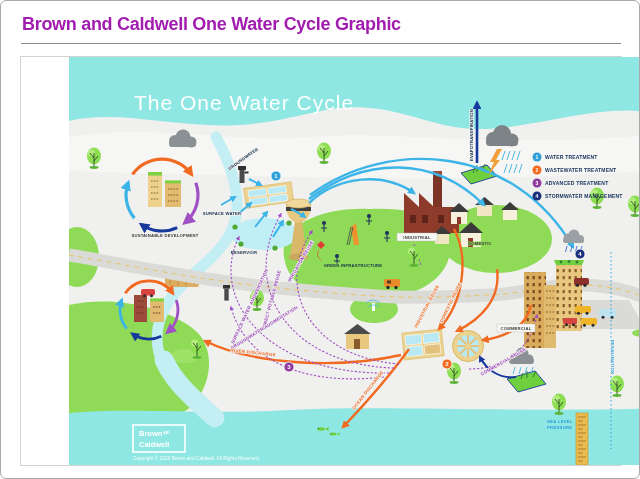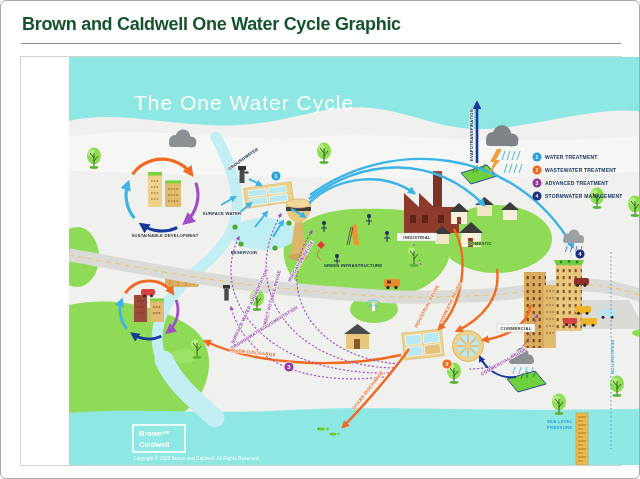--- a/index.html
+++ b/index.html
@@ -1,17 +1,17 @@
 <!DOCTYPE html>
 <html><head>
 <meta charset="utf-8">
 <style>
   html,body{margin:0;padding:0;background:#ffffff;font-family:"Liberation Sans",sans-serif;}
   .card{position:relative;width:638px;height:477px;background:#ffffff;border:1px solid #a9a9a9;border-radius:6px;overflow:hidden;}
-  .hdr-title{position:absolute;left:21px;top:13px;font-size:18px;font-weight:bold;color:#14532d;letter-spacing:-0.3px;}
+  .hdr-title{position:absolute;left:21px;top:13px;font-size:18px;font-weight:bold;color:#a21caf;letter-spacing:-0.3px;}
   .hdr-rule{position:absolute;left:20px;top:42px;width:600px;height:1px;background:#8a8a8a;}
   .illus-wrap{position:absolute;left:19px;top:55px;width:602px;height:410px;border:1px solid #d2d2d0;box-sizing:border-box;padding-left:48px;}
   svg{display:block;}
   text{font-family:"Liberation Sans",sans-serif;}
   .cycle-title{font-size:21px;letter-spacing:1px;fill:#fdfffe;}
   .lbl{font-size:4.2px;font-weight:bold;fill:#17324f;letter-spacing:.2px;}
   .lblgray{font-size:4.2px;font-weight:bold;fill:#3d3d3d;letter-spacing:.2px;}
   .lblor{font-size:4.4px;font-weight:bold;fill:#f26a21;letter-spacing:.3px;}
   .lblpu{font-size:4.4px;font-weight:bold;fill:#9b43bc;letter-spacing:.3px;}
   .lblbl{font-size:4.2px;font-weight:bold;fill:#2d9fd9;letter-spacing:.3px;}

